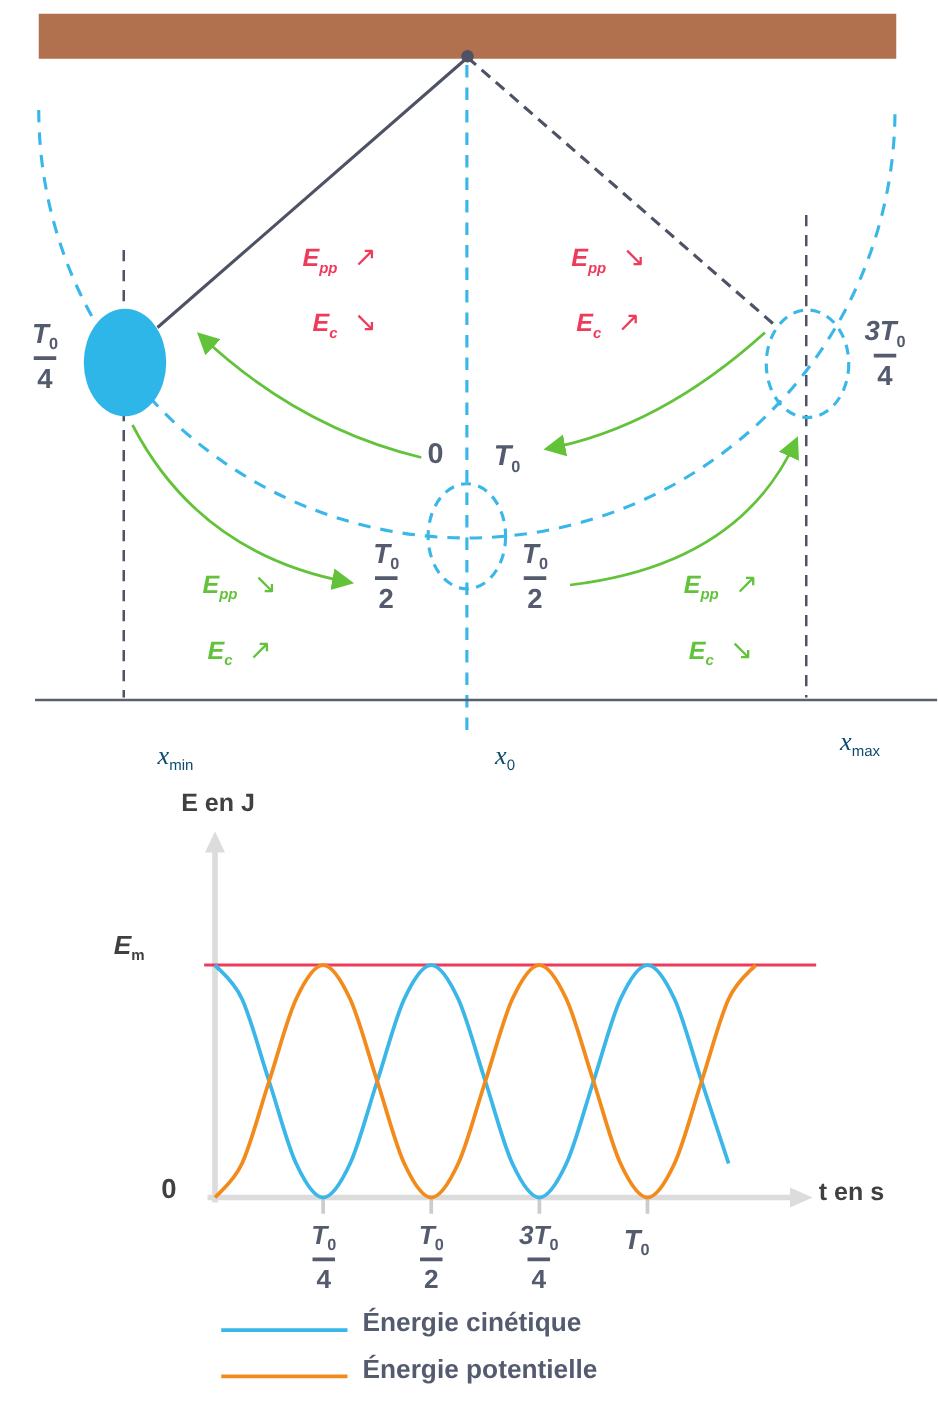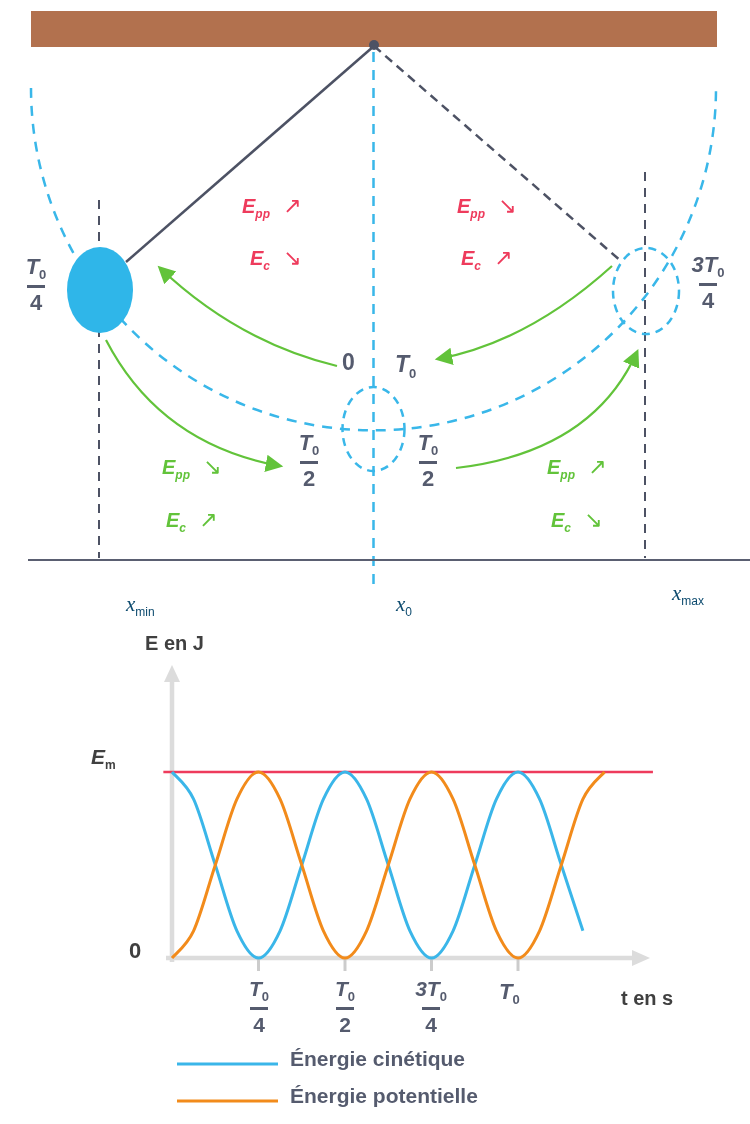--- a/index.html
+++ b/index.html
@@ -151,21 +151,21 @@
   </div>
   <div class="xlab" style="left:626px;top:583px;">
     <span>x</span><sub>max</sub>
   </div>
 
   <div class="axlab" style="left:145px;top:633px;">E en J</div>
   <div class="axlab" style="left:91px;top:746px;font-size:21px;">
     <i>E</i><sub>m</sub>
   </div>
   <div class="axlab" style="left:129px;top:940px;font-size:22px;">0</div>
-  <div class="axlab" style="left:621px;top:944px;margin-top:44px;">t en s</div>
+  <div class="axlab" style="left:655px;top:944px;">t en s</div>
 
   <div class="frac chartfrac" style="left:237px;top:978px;width:44px;">
     <span class="num"><i>T</i><sub>0</sub></span>
     <span class="fbar"></span>
     <span class="den">4</span>
   </div>
   <div class="frac chartfrac" style="left:323px;top:978px;width:44px;">
     <span class="num"><i>T</i><sub>0</sub></span>
     <span class="fbar"></span>
     <span class="den">2</span>

